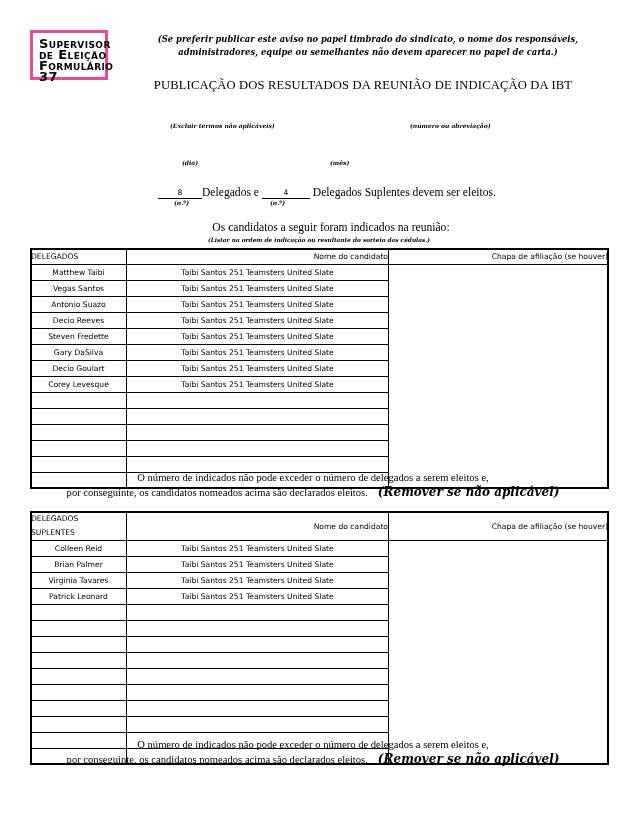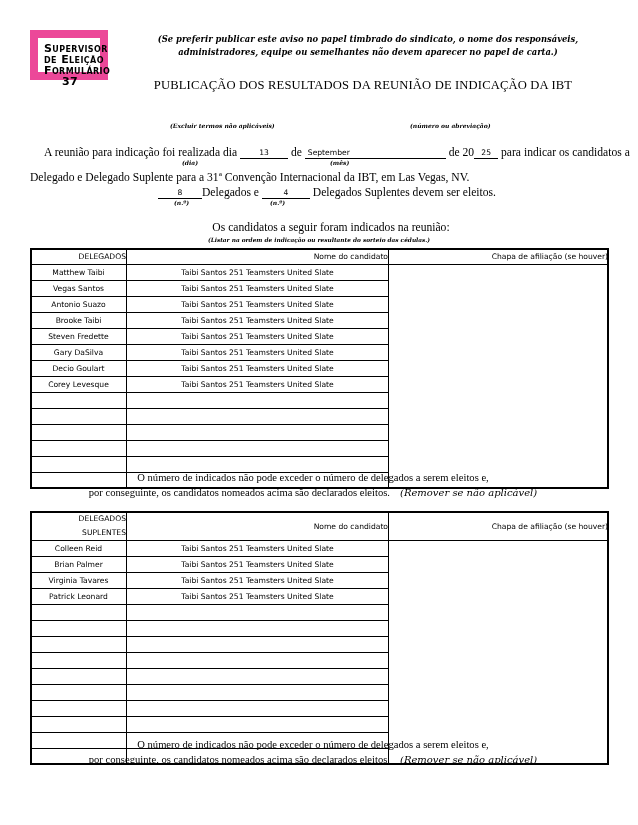--- a/index.html
+++ b/index.html
@@ -20,30 +20,29 @@
     width: 638px;
     height: 825px;
     padding: 0;
   }
   .supervisor-box {
     position: absolute;
     left: 30px;
     top: 30px;
     width: 78px;
     height: 50px;
-    border: 8px solid #ec4899;
+    border: 3px solid #ec4899;
     box-sizing: border-box;
     padding: 5px 4px 2px 6px;
     font-family: "DejaVu Sans", sans-serif;
-    font-size: 11px;
+    font-size: 13px;
     font-weight: bold;
     font-variant: small-caps;
     letter-spacing: 0.4px;
     line-height: 11px;
-    text-align: center;
   }
   .supervisor-box div { white-space: nowrap; }
 
   .italic-note {
     position: absolute;
     left: 118px;
     top: 33px;
     width: 500px;
     text-align: center;
     font-family: "DejaVu Serif", serif;
@@ -150,21 +149,21 @@
     font-family: "Liberation Serif", serif;
     font-size: 11.4px;
     font-weight: bold;
     text-align: right;
     height: 19px;
   }
   th.cat {
     font-family: "Liberation Serif", serif;
     font-size: 12px;
     font-weight: bold;
-    text-align: right;
+    text-align: left;
     padding-left: 3px;
     vertical-align: top;
     line-height: 14px;
   }
   td.name { padding-left: 4px; text-align: center; margin-top: 25px; }
   td.slate { text-align: center; }
 
   .table-border-outer {
     position: absolute;
     border: 2px solid #000;
@@ -176,22 +175,22 @@
     position: absolute;
     width: 626px;
     left: 0;
     text-align: center;
     font-size: 10.6px;
     line-height: 15px;
   }
   .foot-note .rem {
     font-family: "DejaVu Serif", serif;
     font-style: italic;
-    font-weight: normal;
-    font-size: 10px;
+    font-weight: bold;
+    font-size: 12px;
     padding-left: 10px;
   }
 </style>
 </head>
 <body>
 
 <div class="page">
 
   <div class="supervisor-box">
     <div>Supervisor</div>
@@ -200,32 +199,23 @@
     <div>37</div>
   </div>
 
   <div class="italic-note">(Se preferir publicar este aviso no papel timbrado do sindicato, o nome dos responsáveis, administradores, equipe ou semelhantes não devem aparecer no papel de carta.)</div>
 
   <div class="doc-title">PUBLICAÇÃO DOS RESULTADOS DA REUNIÃO DE INDICAÇÃO DA IBT</div>
 
   <div class="sub-label" style="left:170px; top:122px;">(Excluir termos não aplicáveis)</div>
   <div class="sub-label" style="left:410px; top:122px;">(número ou abreviação)</div>
 
-  <div class="para p1">
-    <span>A reunião para indicação foi realizada dia</span>
-    <span class="fill-line" style="width:48px;">13</span>
-    <span>de</span>
-    <span class="fill-line fill-left" style="width:138px;">September</span>
-    <span>de 20</span><span class="fill-line" style="width:24px;">25</span>
-    <span>para indicar os candidatos a</span>
-  </div>
   <div class="sub-label" style="left:182px; top:159px;">(dia)</div>
   <div class="sub-label" style="left:330px; top:159px;">(mês)</div>
 
-  <div class="para p2">Delegado e Delegado Suplente para a 31ª Convenção Internacional da IBT, em Las Vegas, NV.</div>
 
   <div class="para p3">
     <span class="fill-line" style="width:44px;">8</span><span>Delegados e</span>
     <span class="fill-line" style="width:48px;">4</span>
     <span>Delegados Suplentes devem ser eleitos.</span>
   </div>
   <div class="sub-label" style="left:174px; top:199px;">(n.º)</div>
   <div class="sub-label" style="left:270px; top:199px;">(n.º)</div>
 
   <div class="candidates-line">Os candidatos a seguir foram indicados na reunião:</div>
@@ -251,21 +241,21 @@
         </tr>
         <tr>
           <td class="name">Vegas Santos</td>
           <td class="slate">Taibi Santos 251 Teamsters United Slate</td>
         </tr>
         <tr>
           <td class="name">Antonio Suazo</td>
           <td class="slate">Taibi Santos 251 Teamsters United Slate</td>
         </tr>
         <tr>
-          <td class="name">Brooke Taibi</td>
+          <td class="name">Decio Reeves</td>
           <td class="slate">Taibi Santos 251 Teamsters United Slate</td>
         </tr>
         <tr>
           <td class="name">Steven Fredette</td>
           <td class="slate">Taibi Santos 251 Teamsters United Slate</td>
         </tr>
         <tr>
           <td class="name">Gary DaSilva</td>
           <td class="slate">Taibi Santos 251 Teamsters United Slate</td>
         </tr>

